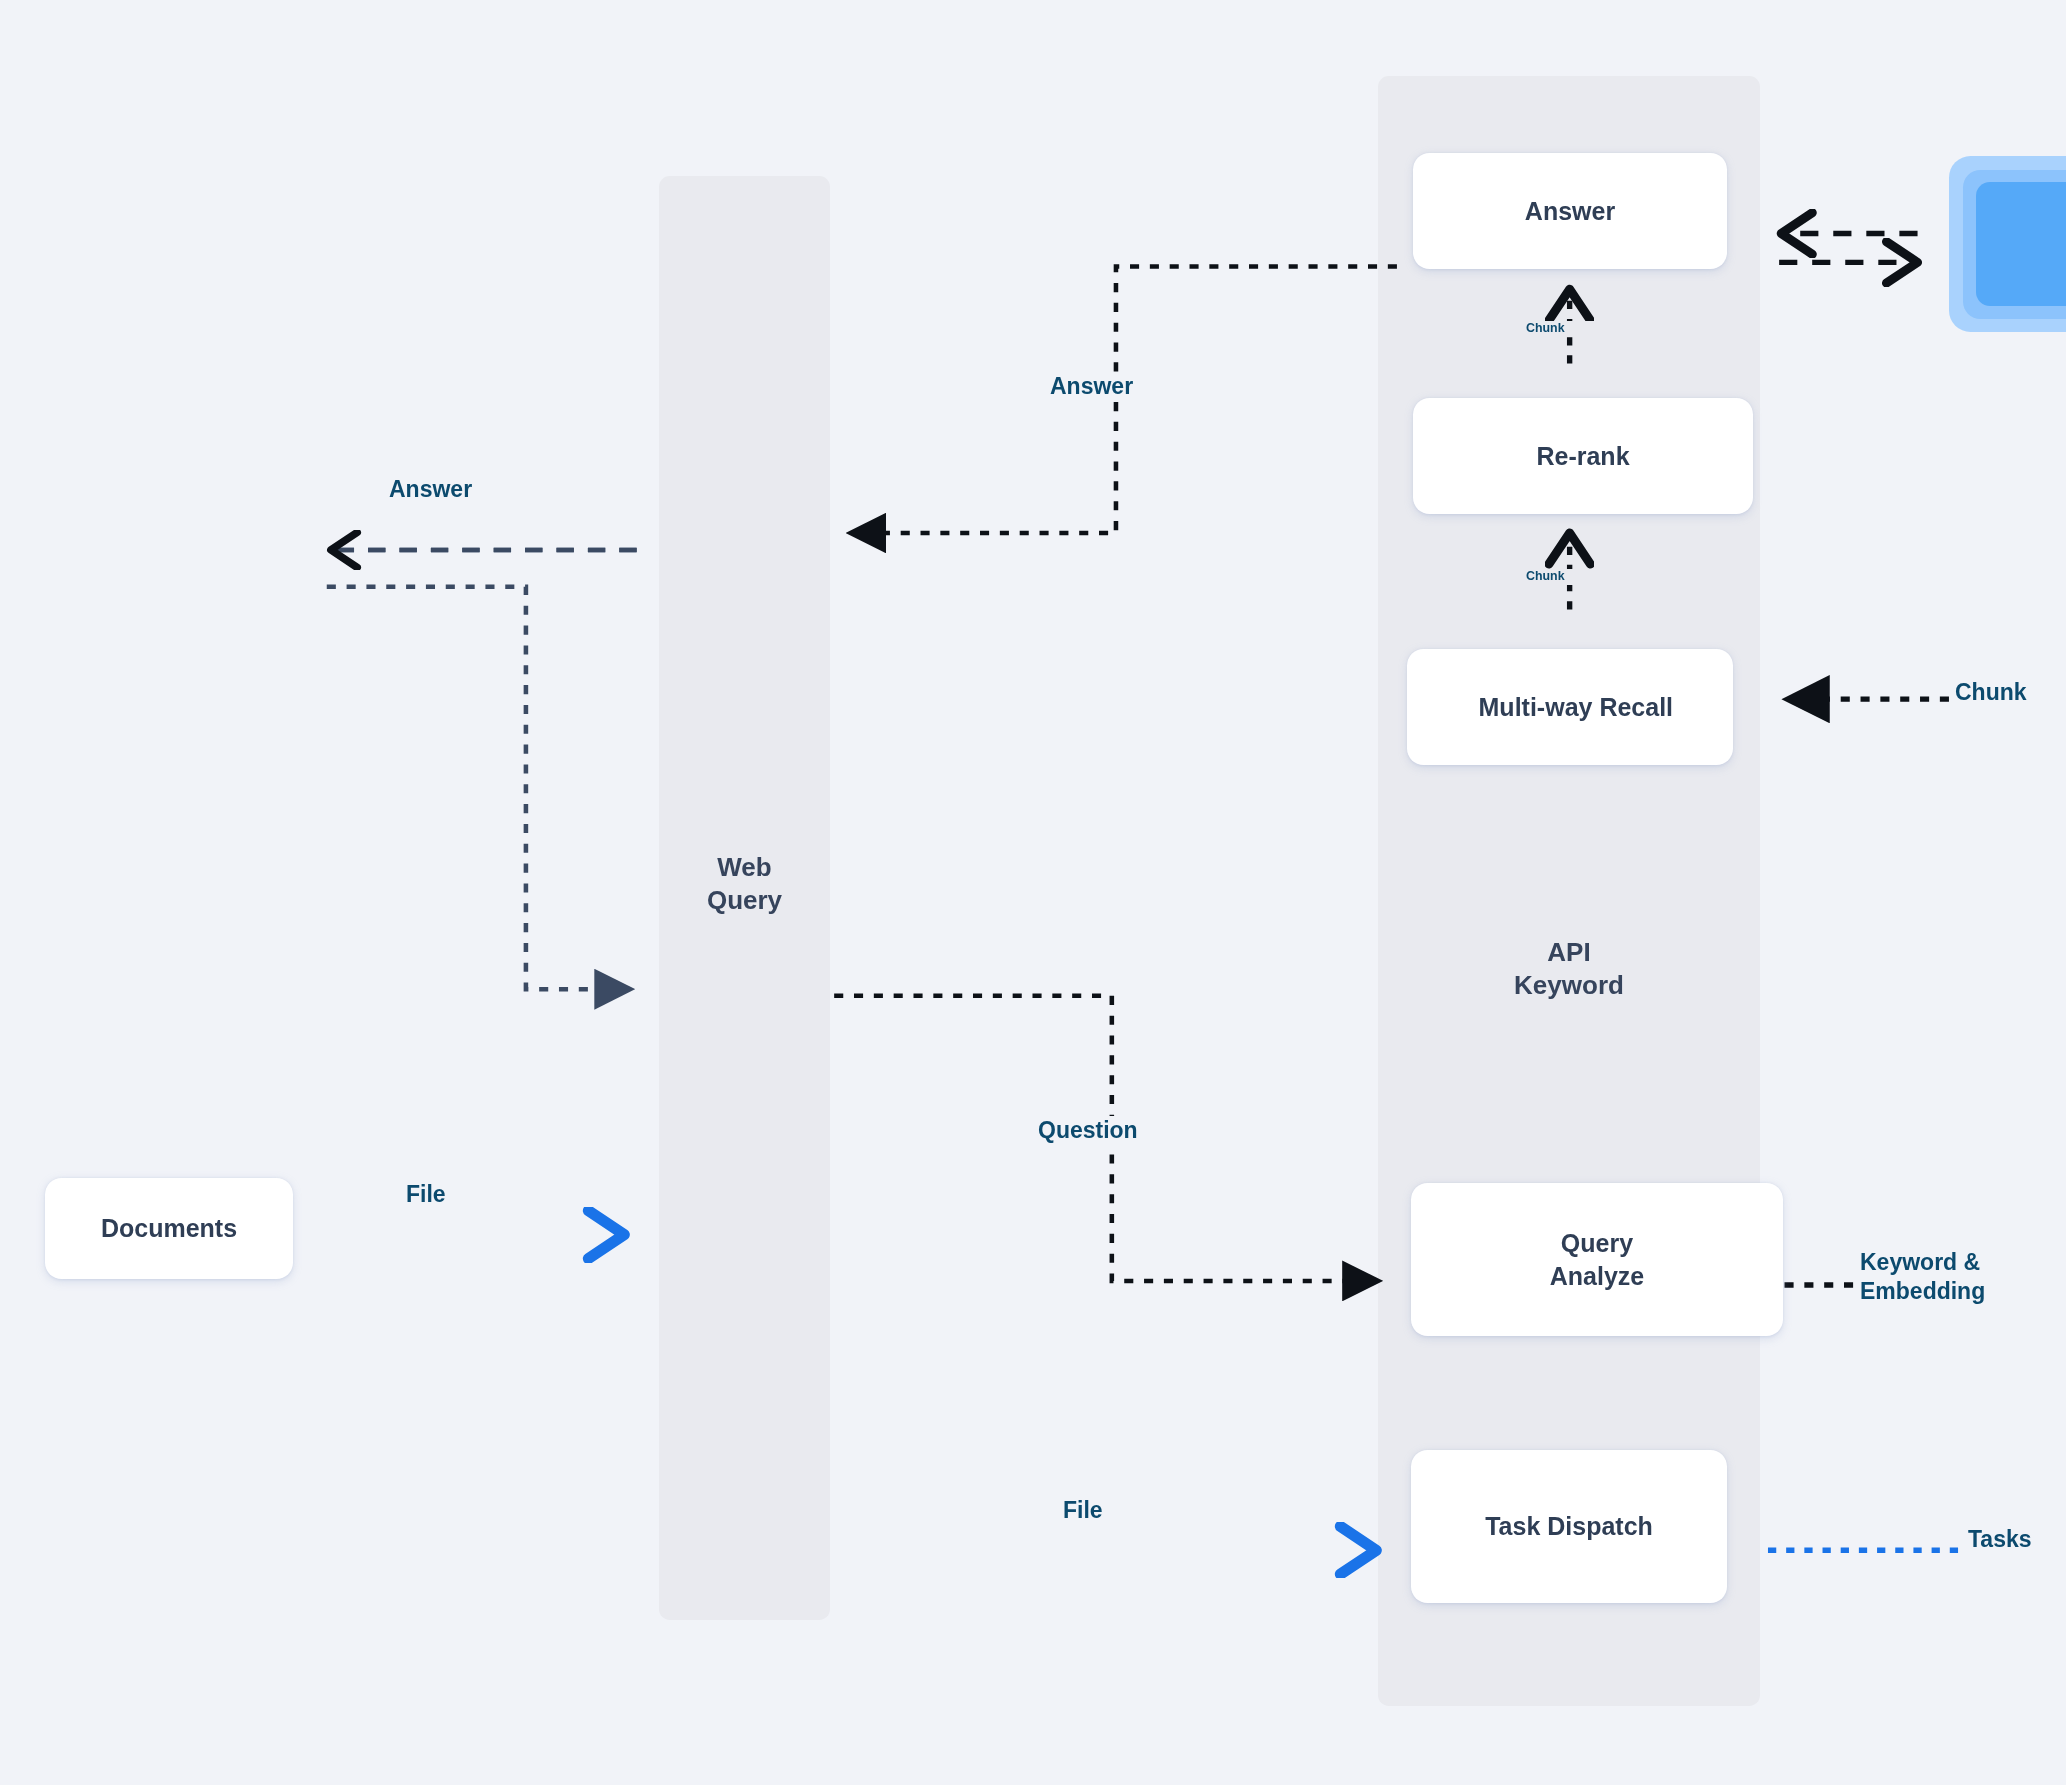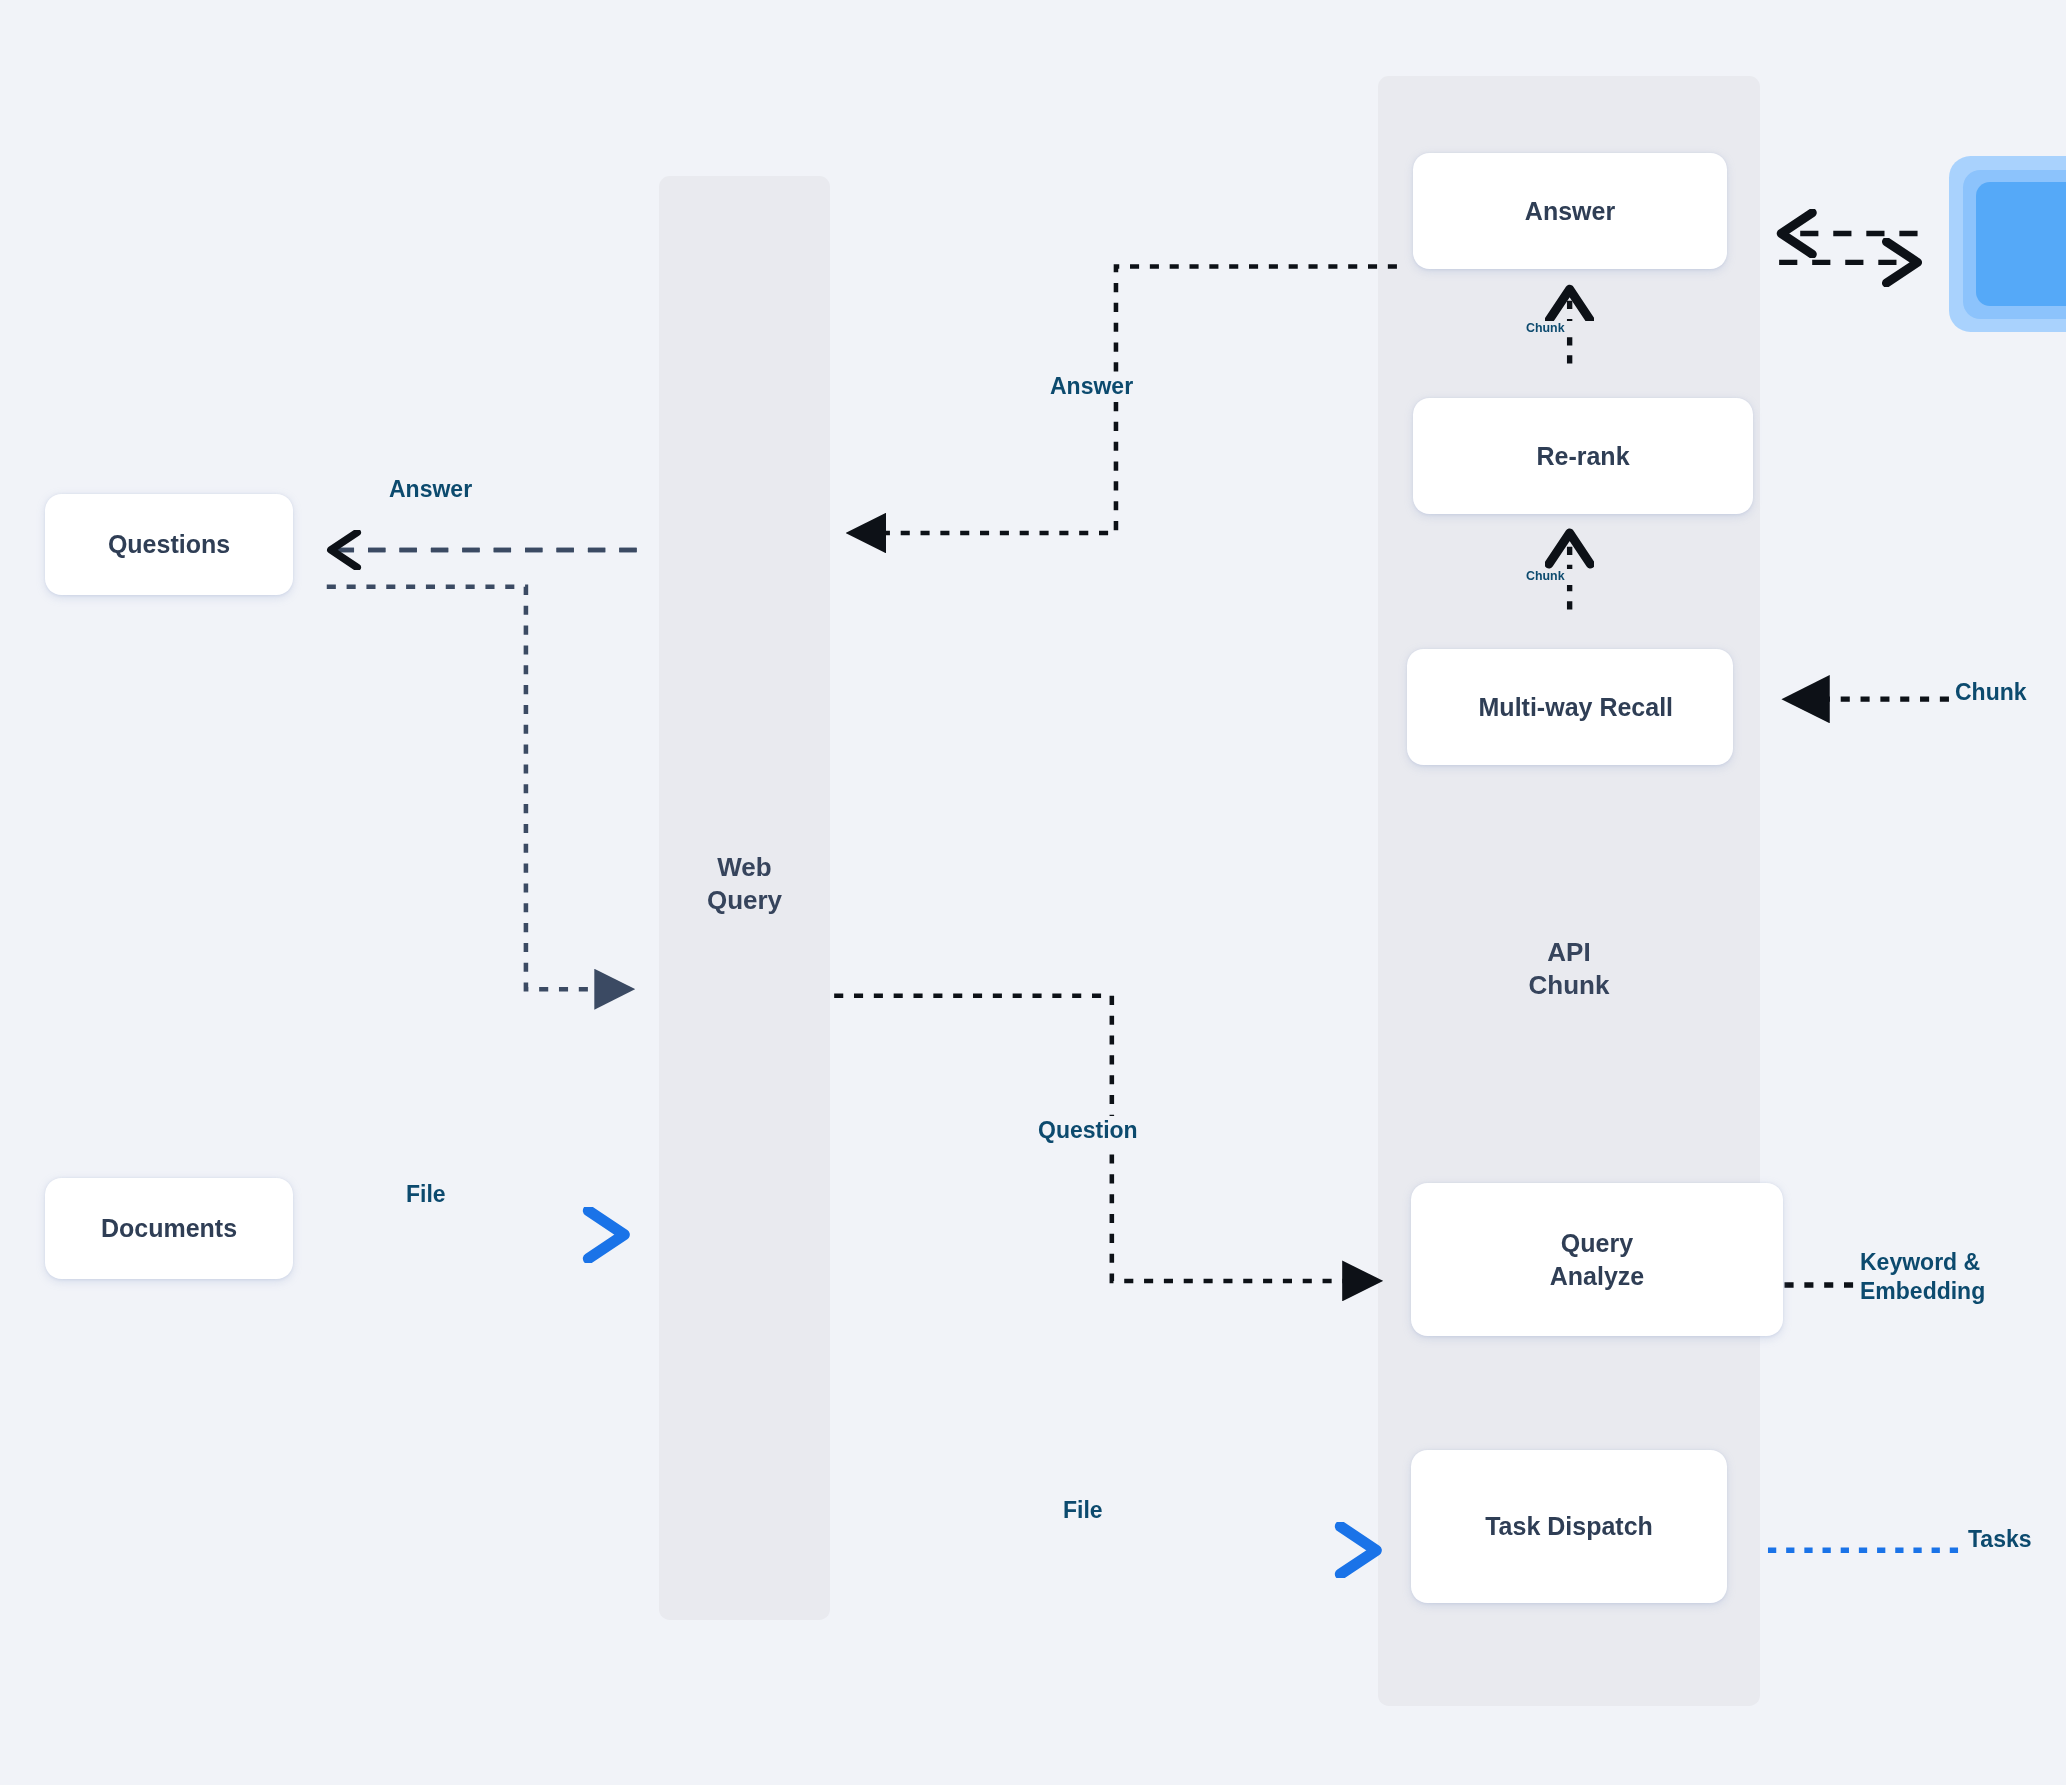--- a/index.html
+++ b/index.html
@@ -32,21 +32,21 @@
 <body>
 
 <div id="stage">
 
   <div class="zone" style="left:659px;top:176px;width:171px;height:1444px;"></div>
   <div class="zone-label" style="left:659px;top:851px;width:171px;font-size:26px;">Web
 Query</div>
 
   <div class="zone" style="left:1378px;top:76px;width:382px;height:1630px;"></div>
   <div class="zone-label" style="left:1378px;top:936px;width:382px;font-size:26px;">API
-Chunk</div>
+Keyword</div>
 
   <svg id="wires" viewBox="0 0 7680 4320" xmlns="http://www.w3.org/2000/svg">
     <defs>
       <marker id="triDark" viewBox="0 0 12 12" refX="10" refY="6" markerWidth="9" markerHeight="9" orient="auto">
         <path d="M0,0 L12,6 L0,12 z" fill="#3b4a63"></path>
       </marker>
       <marker id="triDarkBlack" viewBox="0 0 12 12" refX="10" refY="6" markerWidth="9" markerHeight="9" orient="auto">
         <path d="M0,0 L12,6 L0,12 z" fill="#0d1117"></path>
       </marker>
       <marker id="chevDark" viewBox="0 0 14 14" refX="11" refY="7" markerWidth="9" markerHeight="9" orient="auto">
@@ -96,23 +96,20 @@
       <path d="M4270,3110 L5278,3110 L5278,2680" stroke="#0d1117" stroke-width="13" stroke-dasharray="22 26" marker-end="url(#triDarkBlack)"></path>
 
       <path d="M4278,3752 L5640,3752 L5640,2682" stroke="#1a73e8" stroke-width="13" stroke-dasharray="20 24" marker-end="url(#triBlue)"></path>
 
       <path d="M6058,2230 L6510,2230" stroke="url(#blueFadeR)" stroke-width="14" stroke-dasharray="34 30" marker-end="url(#chevBlue)"></path>
 
       <path d="M6510,2358 L6070,2358" stroke="url(#blueFadeL)" stroke-width="14" stroke-dasharray="34 30" marker-end="url(#chevBlue)"></path>
     </g>
   </svg>
 
-  <div class="card" style="left:45px;top:494px;width:248px;height:101px;font-size:25px;">
-    <span>Questions</span>
-  </div>
 
   <div class="card" style="left:45px;top:1178px;width:248px;height:101px;font-size:25px;">
     <span>Documents</span>
   </div>
 
   <div class="card" style="left:1413px;top:153px;width:314px;height:116px;font-size:25px;">
     <span>Answer</span>
   </div>
 
   <div class="card" style="left:1413px;top:398px;width:340px;height:116px;font-size:25px;">

